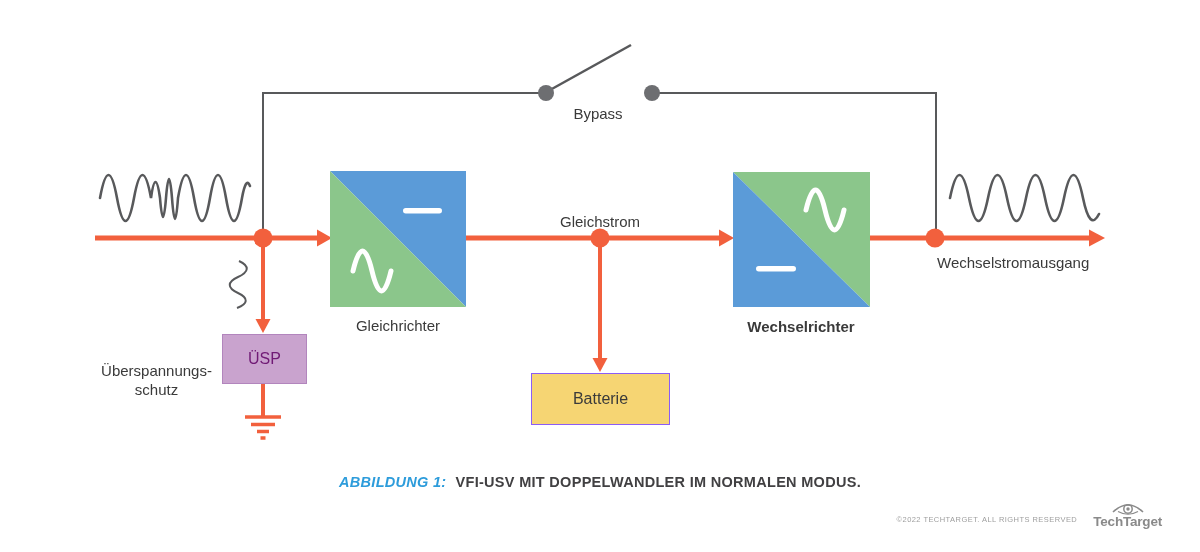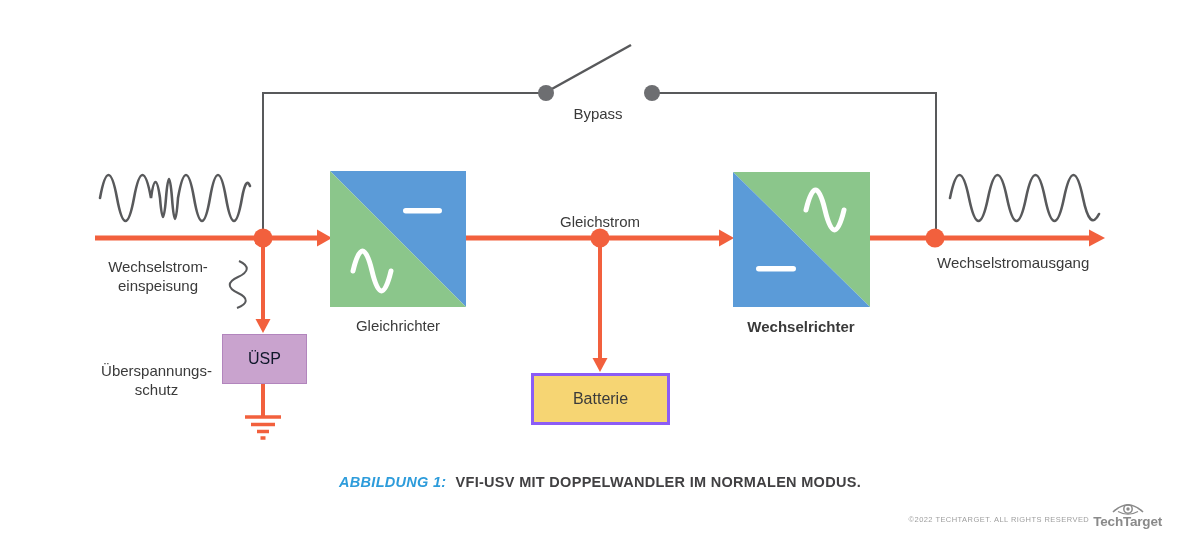--- a/index.html
+++ b/index.html
@@ -10,38 +10,38 @@
   #diagram-svg{position:absolute;left:0;top:0;}
   .lbl{position:absolute;font-size:15px;line-height:19px;color:#3a3a3a;}
   .lbl .ln{display:block;}
   .center{text-align:center;}
   .right{text-align:center;}
   
   .usp-box{
     position:absolute;left:222px;top:334px;width:85px;height:50px;
     background:#c9a3ce;border:1.5px solid #b285bd;box-sizing:border-box;
     display:flex;align-items:center;justify-content:center;
-    font-size:16px;color:#0f172a;
+    font-size:16px;color:#701a75;
   }
   .battery-box{
     position:absolute;left:531px;top:373px;width:139px;height:52px;
-    background:#f6d573;border:3px solid #8b5cf6;box-sizing:border-box;
+    background:#f6d573;border:1px solid #8b5cf6;box-sizing:border-box;
     display:flex;align-items:center;justify-content:center;
     font-size:16px;color:#3a3a3a;
   }
   
   .caption{
     position:absolute;left:0;top:474px;width:1200px;text-align:center;
     font-size:14.5px;font-weight:600;letter-spacing:.3px;color:#414042;
   }
   .caption .fig{color:#2d9cdb;font-style:italic;}
   .caption .txt{margin-left:9px;margin-top:6px;}
   
   .footer{
-    position:absolute;top:500px;right:38px;display:flex;align-items:flex-end;gap:4px;
+    position:absolute;top:500px;right:38px;display:flex;align-items:flex-end;gap:16px;
   }
   .copyright{
     font-size:7.5px;letter-spacing:.45px;color:#9e9e9e;line-height:10px;
     padding-bottom:4px;white-space:nowrap;
   }
   .brand{display:flex;flex-direction:column;align-items:center;}
   .brand-text{
     font-size:13.5px;font-weight:700;color:#8a8a8a;letter-spacing:-.2px;line-height:14px;
   }
 </style>
@@ -104,24 +104,20 @@
     <g>
       <polygon points="733,172 870,172 870,307" fill="#8bc68b"></polygon>
       <polygon points="733,172 870,307 733,307" fill="#5b9bd8"></polygon>
       <path d="M806 210 Q815.5 170 825 210 Q834.5 250 844 210" fill="none" stroke="#ffffff" stroke-width="5" stroke-linecap="round"></path>
       <rect x="756" y="266" width="40" height="5.5" rx="2.75" fill="#ffffff"></rect>
     </g>
   </svg>
 
   <div class="lbl center" style="left:548px;top:104px;width:100px;">Bypass</div>
 
-  <div class="lbl center" style="left:88px;top:257px;width:140px;">
-    <span class="ln">Wechselstrom-</span>
-    <span class="ln">einspeisung</span>
-  </div>
 
   <div class="lbl right" style="left:95px;top:361px;width:123px;">
     <span class="ln">Überspannungs-</span>
     <span class="ln">schutz</span>
   </div>
 
   <div class="usp-box">
     <span>ÜSP</span>
   </div>
 

